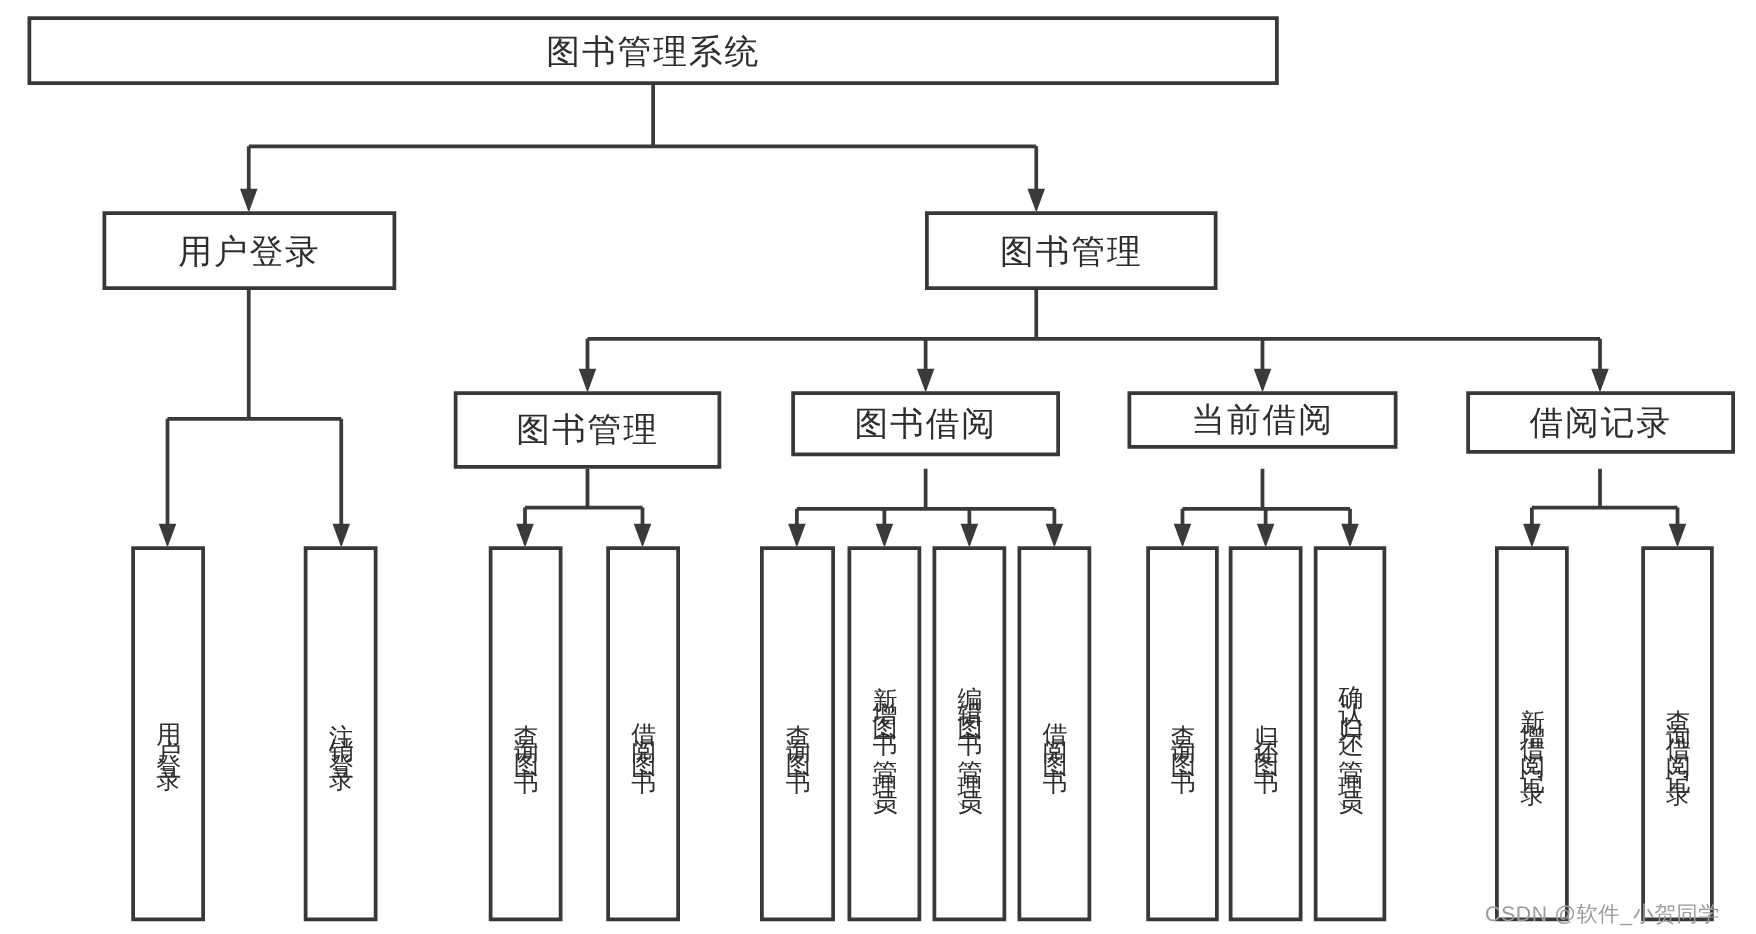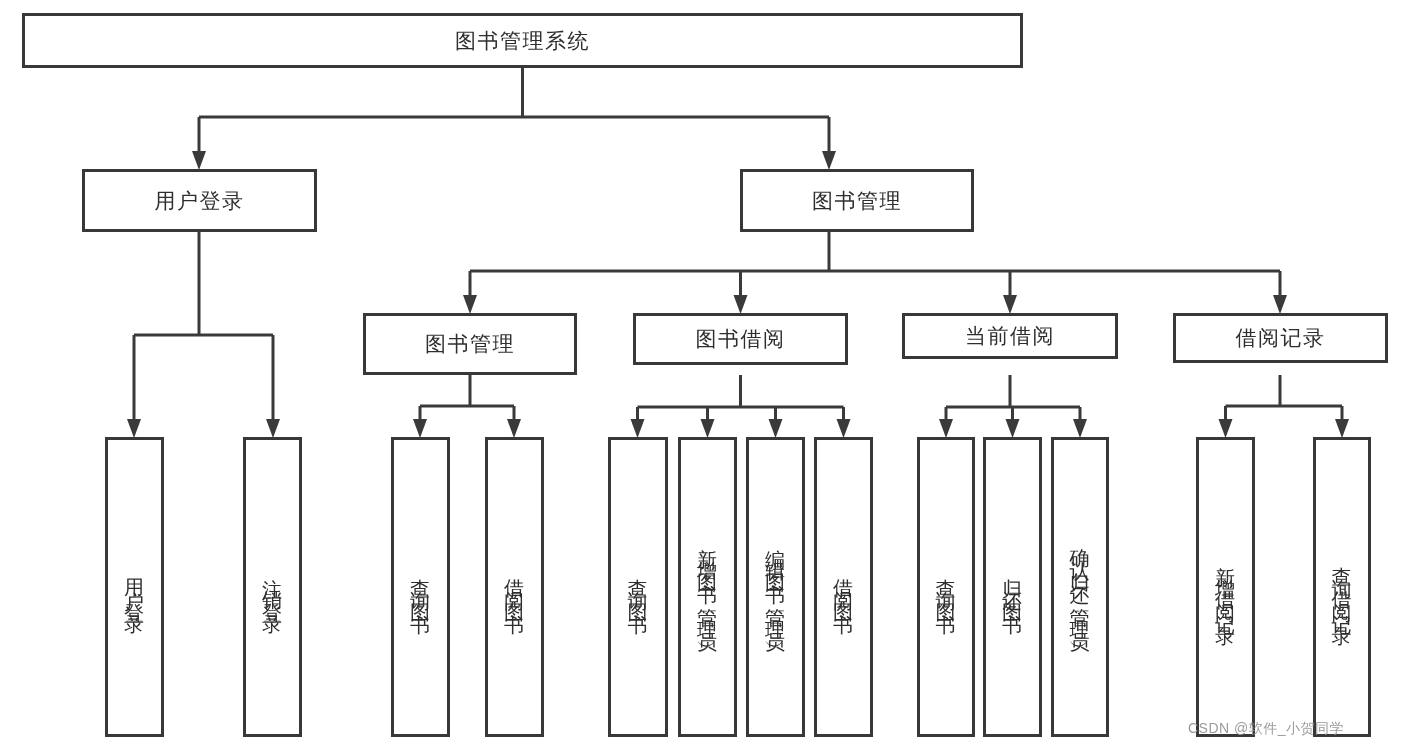--- a/index.html
+++ b/index.html
@@ -4,25 +4,25 @@
 <style>
   * { margin:0; padding:0; box-sizing:border-box; }
   html,body { background:#ffffff; }
   body { font-family:"Liberation Sans", sans-serif; color:#2e2e2e; }
   .stage { position:relative; width:1405px; height:747px; background:#ffffff; overflow:hidden; }
   .connectors { position:absolute; left:0; top:0; width:1405px; height:747px; pointer-events:none; }
   .connectors path { stroke:#3a3a3a; stroke-width:3; fill:none; }
   .connectors polygon { fill:#3a3a3a; stroke:none; }
   .node { position:absolute; background:#ffffff; border:3px solid #383838;
           display:flex; align-items:center; justify-content:center; }
-  .node.h span { font-size:21px; letter-spacing:1.5px; color:#2e2e2e; white-space:nowrap; }
+  .node.h span { font-size:27px; letter-spacing:1.5px; color:#2e2e2e; white-space:nowrap; }
   .node.v span { writing-mode:vertical-rl; -webkit-writing-mode:vertical-rl;
                  text-orientation:mixed; font-size:20px; letter-spacing:0.6em;
                  line-height:1; color:#2e2e2e; }
-  .watermark { position:absolute; left:1188px; top:720px; font-size:14px;
+  .watermark { position:absolute; left:1188px; top:720px; font-size:17px;
                color:#9b9b9b; letter-spacing:0.5px; white-space:nowrap; z-index:5; }
 </style>
 </head>
 <body>
 
 <div class="stage">
 
   <svg class="connectors" width="1405" height="747" viewBox="0 0 1405 747" xmlns="http://www.w3.org/2000/svg">
 
     <g>

